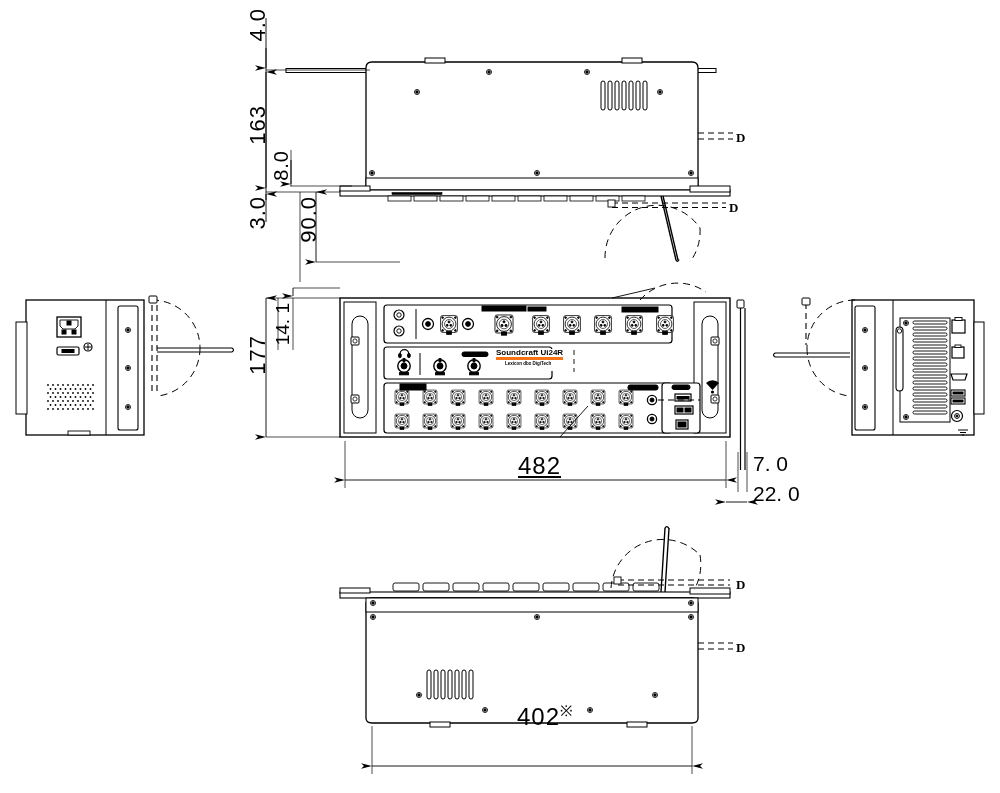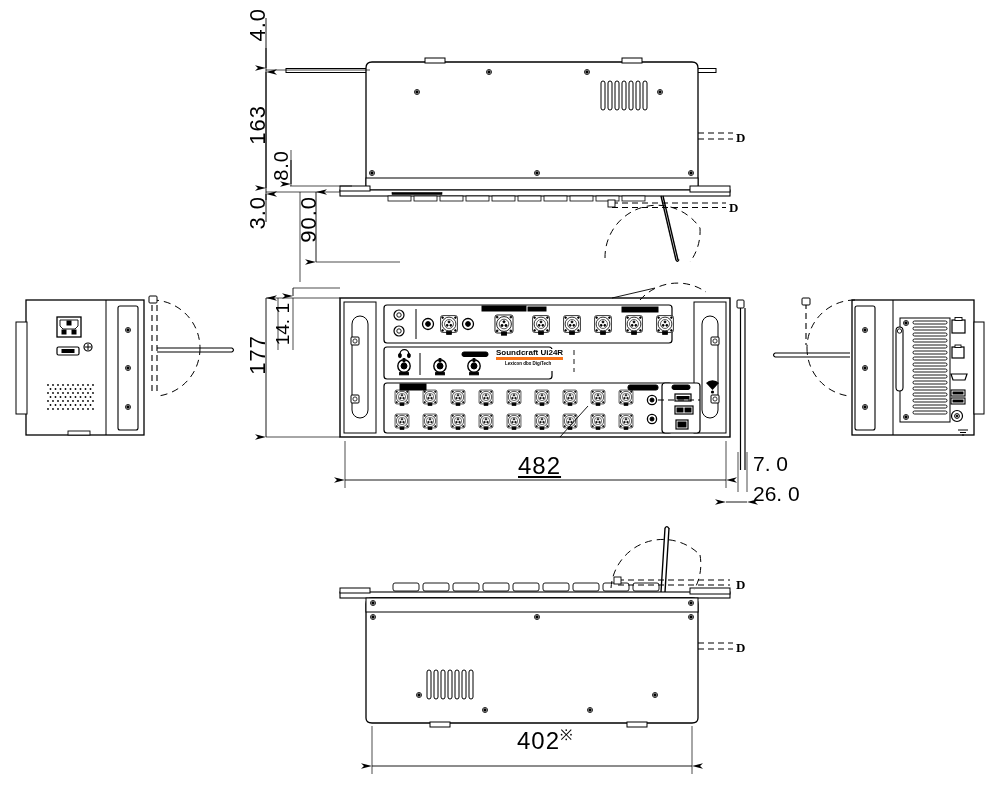--- a/index.html
+++ b/index.html
@@ -625,22 +625,22 @@
 <div class="dimlabel vlabel" style="left:296px;top:196px;font-size:22px;letter-spacing:1px;">90.0</div>
 
 <div class="dimlabel vlabel" style="left:245px;top:335px;font-size:22px;letter-spacing:1px;">177</div>
 
 <div class="dimlabel vlabel" style="left:272px;top:303px;font-size:19px;letter-spacing:0px;">14. 1</div>
 
 <div class="dimlabel" style="left:518px;top:452px;font-size:24px;letter-spacing:1px;text-decoration:underline;">482</div>
 
 <div class="dimlabel" style="left:753px;top:452px;font-size:21px;letter-spacing:0px;">7. 0</div>
 
-<div class="dimlabel" style="left:753px;top:482px;font-size:21px;letter-spacing:0px;">26. 0</div>
-
-<div class="dimlabel" style="left:517px;top:724px;font-size:24px;letter-spacing:1px;">
+<div class="dimlabel" style="left:753px;top:482px;font-size:21px;letter-spacing:0px;">22. 0</div>
+
+<div class="dimlabel" style="left:517px;top:700px;font-size:24px;letter-spacing:1px;">
   <span>402</span><span style="font-size:15px;vertical-align:super;">※</span>
 </div>
 
 <div class="dimlabel" style="left:496px;top:348px;font-size:8px;font-weight:bold;border-bottom:3px solid #f97316;padding-bottom:0px;letter-spacing:0px;">Soundcraft Ui24R</div>
 <div class="dimlabel" style="left:505px;top:361px;font-size:4.5px;font-weight:bold;letter-spacing:0px;">Lexicon  dbx  DigiTech</div>
 
 </div>
 
 </body></html>

